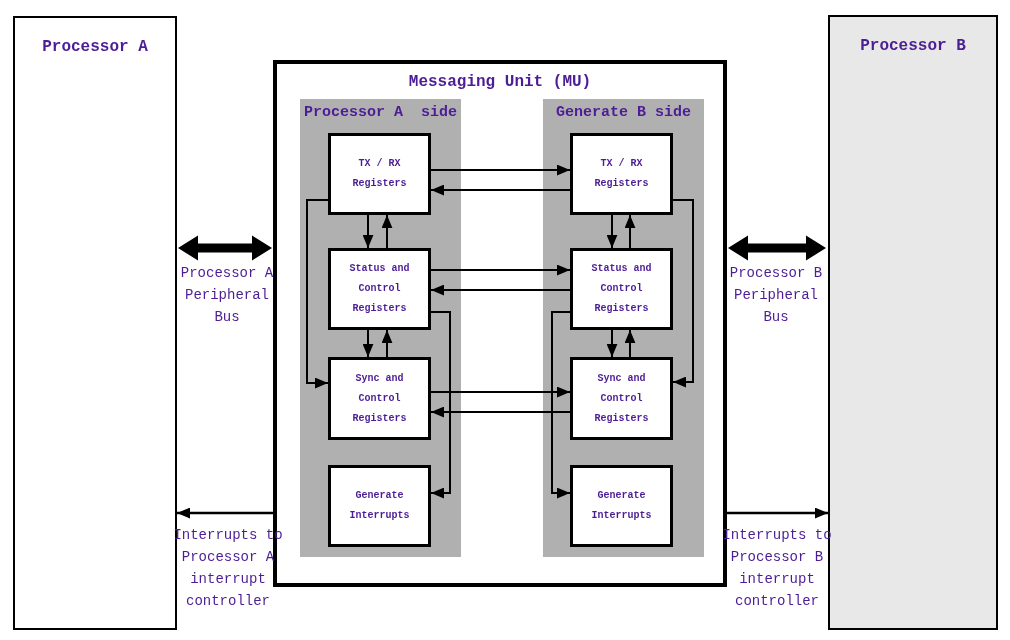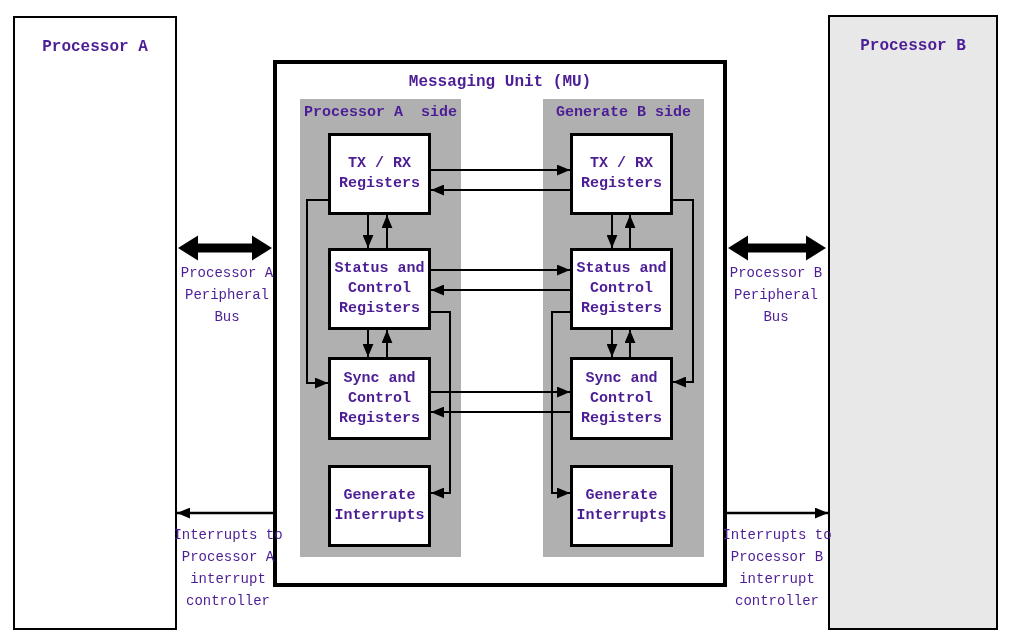--- a/index.html
+++ b/index.html
@@ -11,21 +11,21 @@
   .abs{position:absolute;box-sizing:border-box;}
   .proc-box{border:2px solid #000;background:#fff;}
   .proc-box.shaded{background:var(--procb-fill);}
   .proc-title{font-weight:bold;font-size:16px;text-align:center;padding-top:20px;white-space:pre;}
   .mu-box{border:4px solid #000;background:#fff;}
   .mu-title{font-weight:bold;font-size:16px;text-align:center;padding-top:9px;}
   .panel{background:var(--panel-gray);}
   .panel-title{font-weight:bold;font-size:15px;text-align:center;padding-top:5px;white-space:pre;}
   .block{
     border:3px solid #000;background:#fff;display:flex;align-items:center;justify-content:center;
-    text-align:center;font-weight:bold;font-size:15px;line-height:20px;white-space:pre-line;
+    text-align:center;font-weight:bold;font-size:10px;line-height:20px;white-space:pre-line;
   }
   .small-label{font-size:14px;line-height:22px;text-align:center;white-space:pre-line;}
   svg.overlay{position:absolute;left:0;top:0;pointer-events:none;}
   .cline{stroke:var(--line);stroke-width:2px;fill:none;}
   .busarrow{fill:var(--line);stroke:none;}
   .ah-fill{fill:var(--line);}
 </style>
 </head>
 <body>
 

